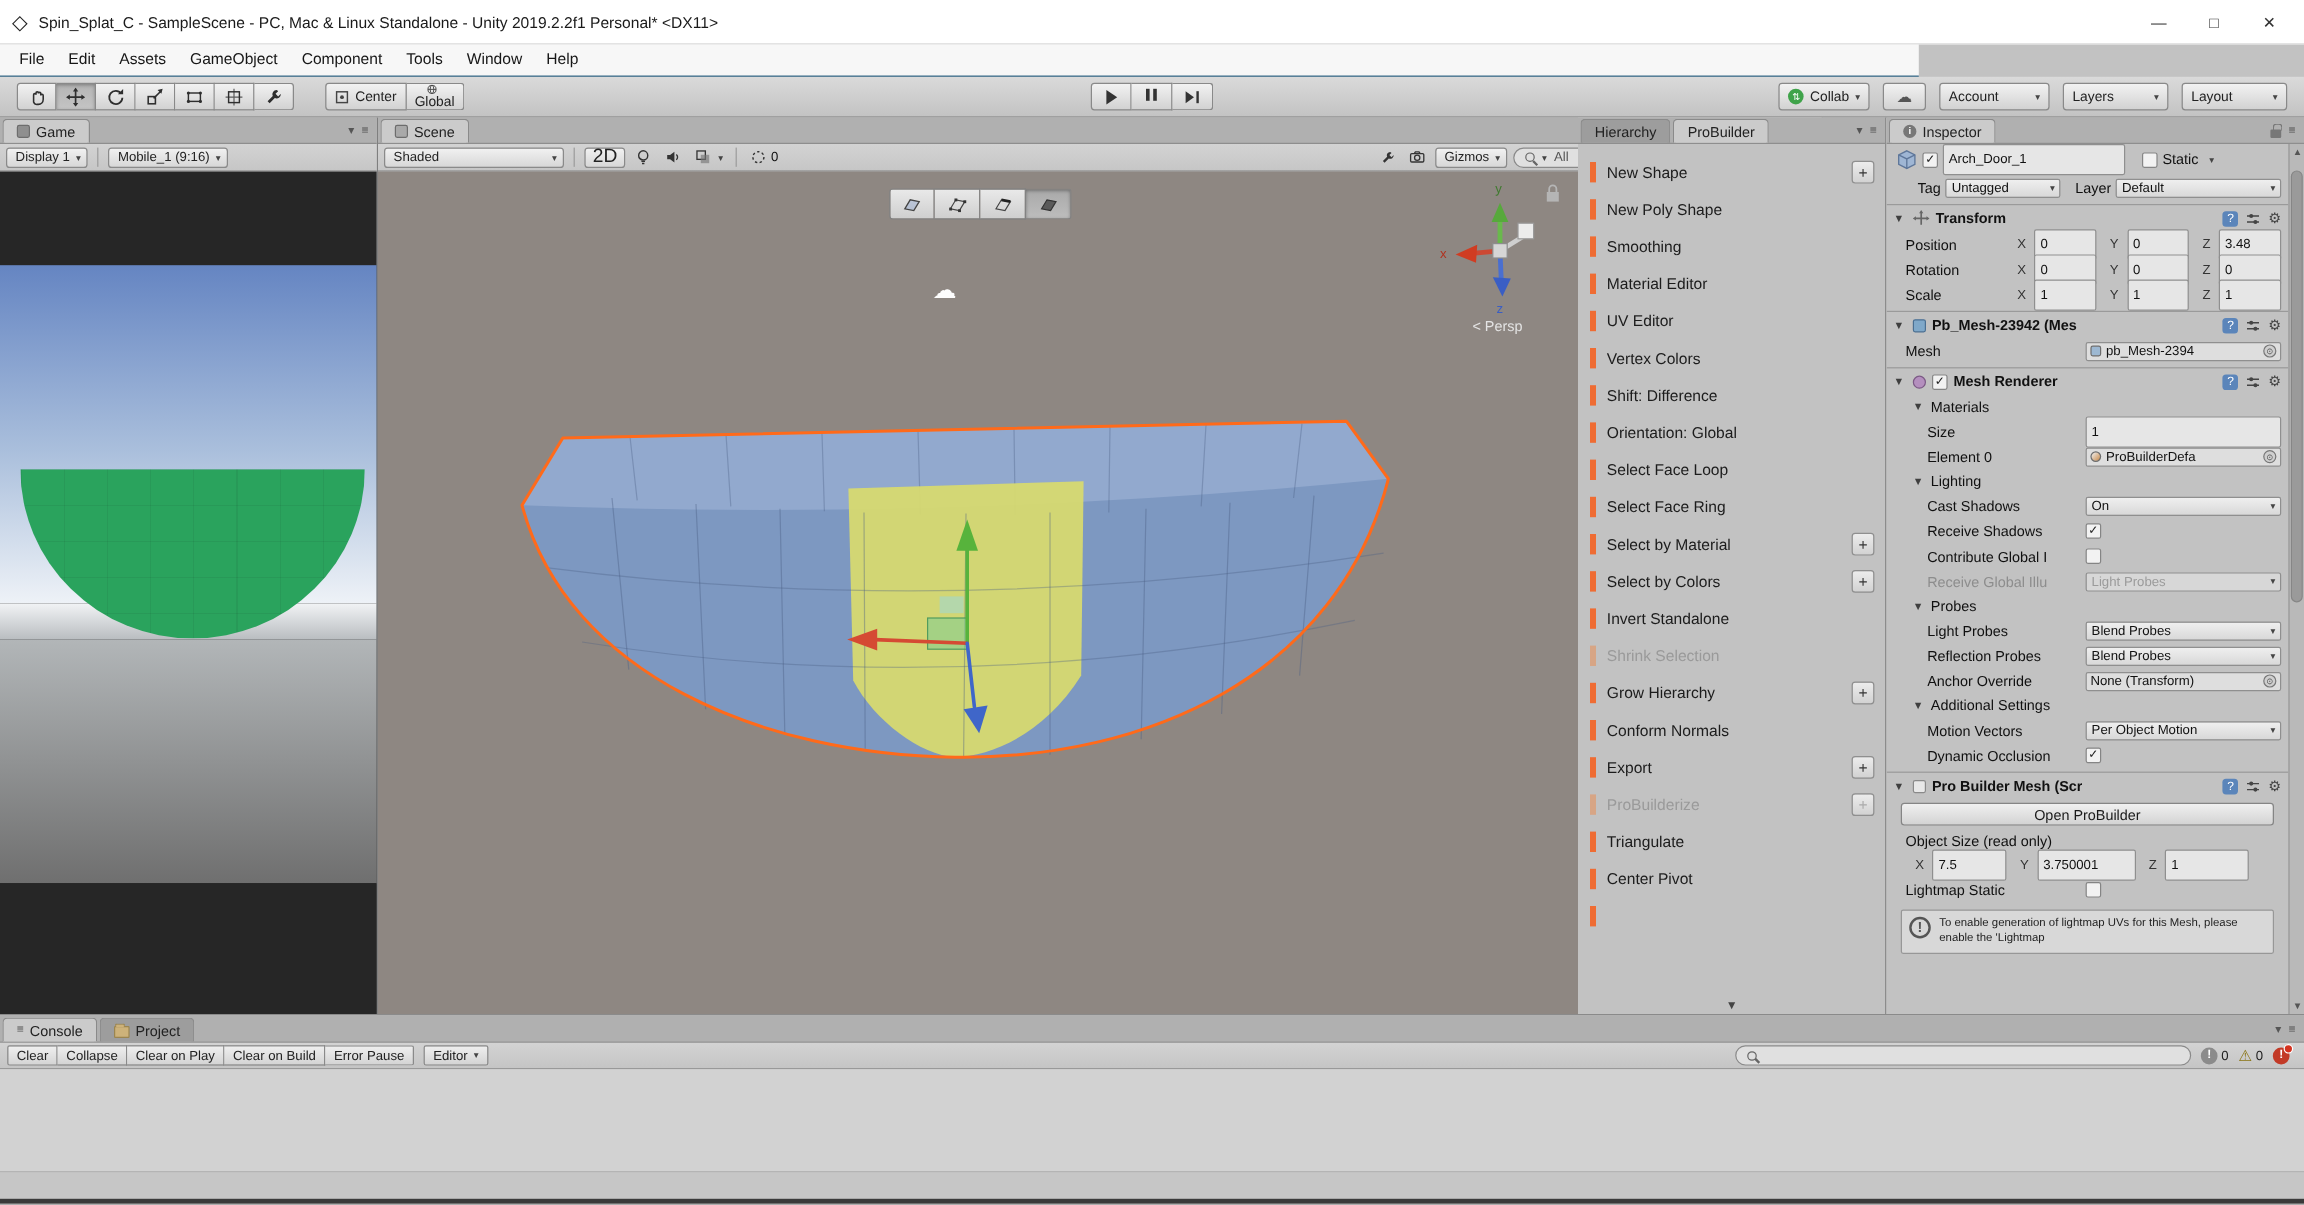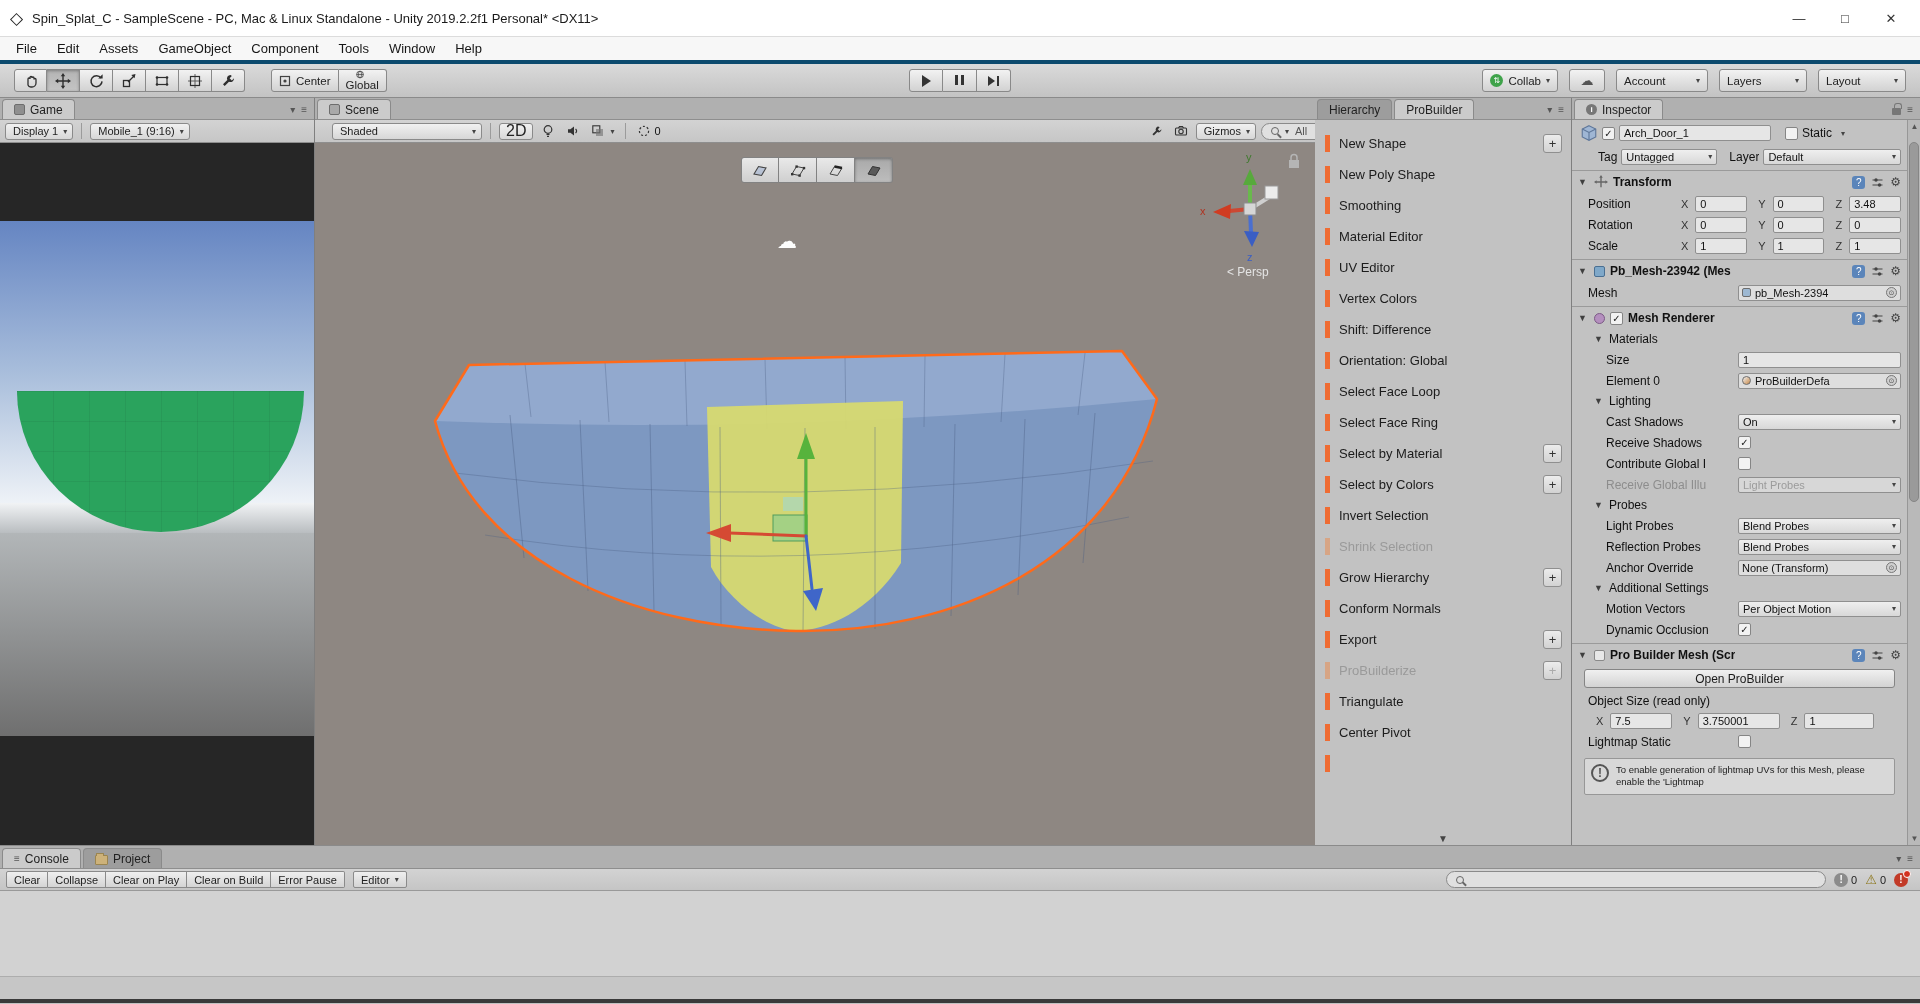--- a/index.html
+++ b/index.html
@@ -8,21 +8,21 @@
   .abs{position:absolute;}
 
   
   #titlebar{left:0;top:0;width:1920px;height:37px;background:#fff;display:flex;align-items:center;padding:0 6px;border-bottom:1px solid #dcdcdc;}
   #titlebar .logo{font-size:17px;color:#222;margin:0 9px 0 4px;}
   #titlebar .title{font-size:13px;color:#1a1a1a;white-space:nowrap;}
   .winbtns{margin-left:auto;display:flex;}
   .winbtn{width:46px;height:30px;display:flex;align-items:center;justify-content:center;font-size:13px;color:#333;}
 
   
-  #menubar{left:0;top:37px;width:1920px;height:27px;background:#f7f7f7;display:flex;align-items:flex-end;padding:0 6px;border-bottom:4px solid #0c4a6e;font-size:13px;}
+  #menubar{left:0;top:37px;width:1599px;height:27px;background:#f7f7f7;display:flex;align-items:flex-start;padding:0 6px;border-bottom:1px solid #0c4a6e;font-size:13px;}
   .menu-item{padding:4px 10px;color:#161616;}
 
   
   #toolbar{left:0;top:64px;width:1920px;height:34px;background:linear-gradient(#dadada,#c3c3c3);border-bottom:1px solid #8a8a8a;display:flex;align-items:center;padding:0 14px;}
   .btn{height:23px;background:linear-gradient(#f2f2f2,#d2d2d2);border:1px solid #898989;display:inline-flex;align-items:center;justify-content:center;font-size:11.5px;color:#222;padding:0 7px;}
   .group{display:flex;}
   .group .btn{border-left-width:0;border-radius:0;}
   .group .btn:first-child{border-left-width:1px;border-radius:3px 0 0 3px;}
   .group .btn:last-child{border-radius:0 3px 3px 0;flex-direction:column;}
   .btn.single{border-radius:3px;}
@@ -88,21 +88,21 @@
   .pbrow.disabled .pbplus{color:#ababab;}
   .pb-scrolldown{position:absolute;bottom:1px;left:0;width:100%;text-align:center;font-size:10px;color:#444;}
 
   
   #insp-panel{left:1572px;width:348px;border-right:none;}
   .icontent{position:relative;height:725px;overflow:hidden;padding-right:13px;}
   .irow{display:flex;align-items:center;height:21px;padding:0 6px 0 16px;font-size:12px;gap:4px;}
   .ilabel{flex:none;white-space:nowrap;overflow:hidden;color:#101010;}
   .w-lab{width:146px;}
   .w-lab-sm{width:82px;}
-  .fld{height:16px;background:#e6e6e6;border:1px solid #8f8f8f;border-radius:2px;font-size:11px;display:flex;align-items:center;padding:2px 4px;color:#111;flex:1;min-width:0;white-space:nowrap;overflow:hidden;}
+  .fld{height:16px;background:#e6e6e6;border:1px solid #8f8f8f;border-radius:2px;font-size:11px;display:flex;align-items:center;padding:12px 4px;color:#111;flex:1;min-width:0;white-space:nowrap;overflow:hidden;}
   .ddf{height:16px;background:linear-gradient(#efefef,#d8d8d8);border:1px solid #8f8f8f;border-radius:2px;font-size:11px;display:flex;align-items:center;justify-content:space-between;padding:0 4px;color:#111;flex:1;min-width:0;white-space:nowrap;overflow:hidden;}
   .ddf.disabled{color:#9b9b9b;background:#d7d7d7;}
   .objf{height:16px;background:#dedede;border:1px solid #8f8f8f;border-radius:2px;font-size:11px;display:flex;align-items:center;gap:4px;padding:0 3px;color:#111;flex:1;min-width:0;white-space:nowrap;overflow:hidden;}
   .objpick{margin-left:auto;width:11px;height:11px;border-radius:50%;border:1px solid #777;background:#cfcfcf;flex:none;display:flex;align-items:center;justify-content:center;font-size:7px;color:#555;}
   .axis{color:#333;font-size:11px;margin-left:7px;margin-right:3px;flex:none;}
   .cbx{width:13px;height:13px;border:1px solid #858585;background:#f2f2f2;font-size:10px;line-height:11px;text-align:center;color:#222;flex:none;border-radius:2px;}
   .fold{width:11px;font-size:9px;color:#3f3f3f;flex:none;}
   .chead{display:flex;align-items:center;height:23px;border-top:1px solid #9a9a9a;padding:0 6px;gap:5px;font-size:12px;margin-top:3px;}
   .chead .ctitle{font-weight:bold;white-space:nowrap;overflow:hidden;}
   .hicons{margin-left:auto;display:flex;gap:6px;color:#444;font-size:12px;align-items:center;flex:none;}
@@ -311,21 +311,21 @@
             <span class="sqicon" style="background:#a9a9a9;"></span>
           </span>
         <span>Scene</span>
       </div>
       <div class="panelmenu">
         <span>▾</span>
         <span>≡</span>
       </div>
     </div>
     <div class="minitoolbar" id="scene-toolbar">
-      <div class="dd" style="width:150px;justify-content:space-between;margin-left:12px;">
+      <div class="dd" style="width:150px;justify-content:space-between;">
         <span>Shaded</span>
           <span class="caret">▾</span>
       </div>
       <div class="vsep"></div>
       <div class="tgl2d">
           <span>2D</span>
         </div>
       <div class="flat-ic">
         <svg width="14" height="14" viewBox="0 0 14 14">
             <circle cx="7" cy="5.5" r="3.8" fill="none" stroke="#333" stroke-width="1.2"></circle>
@@ -507,21 +507,21 @@
           <span class="pblabel">Select by Material</span>
           <span class="pbplus">+</span>
         </div>
       <div class="pbrow">
           <span class="pbbar"></span>
           <span class="pblabel">Select by Colors</span>
           <span class="pbplus">+</span>
         </div>
       <div class="pbrow">
           <span class="pbbar"></span>
-          <span class="pblabel">Invert Selection</span>
+          <span class="pblabel">Invert Standalone</span>
         </div>
       <div class="pbrow disabled">
           <span class="pbbar"></span>
           <span class="pblabel">Shrink Selection</span>
         </div>
       <div class="pbrow">
           <span class="pbbar"></span>
           <span class="pblabel">Grow Hierarchy</span>
           <span class="pbplus">+</span>
         </div>

